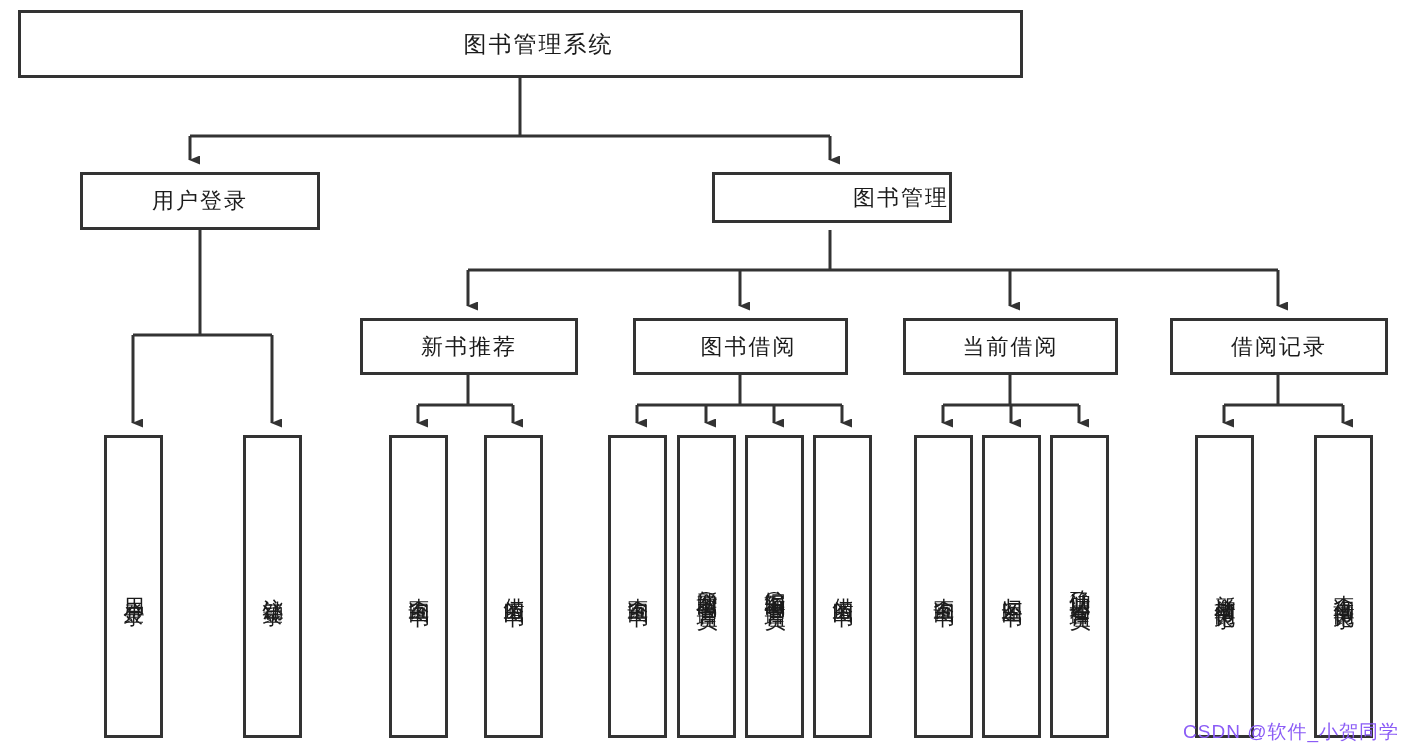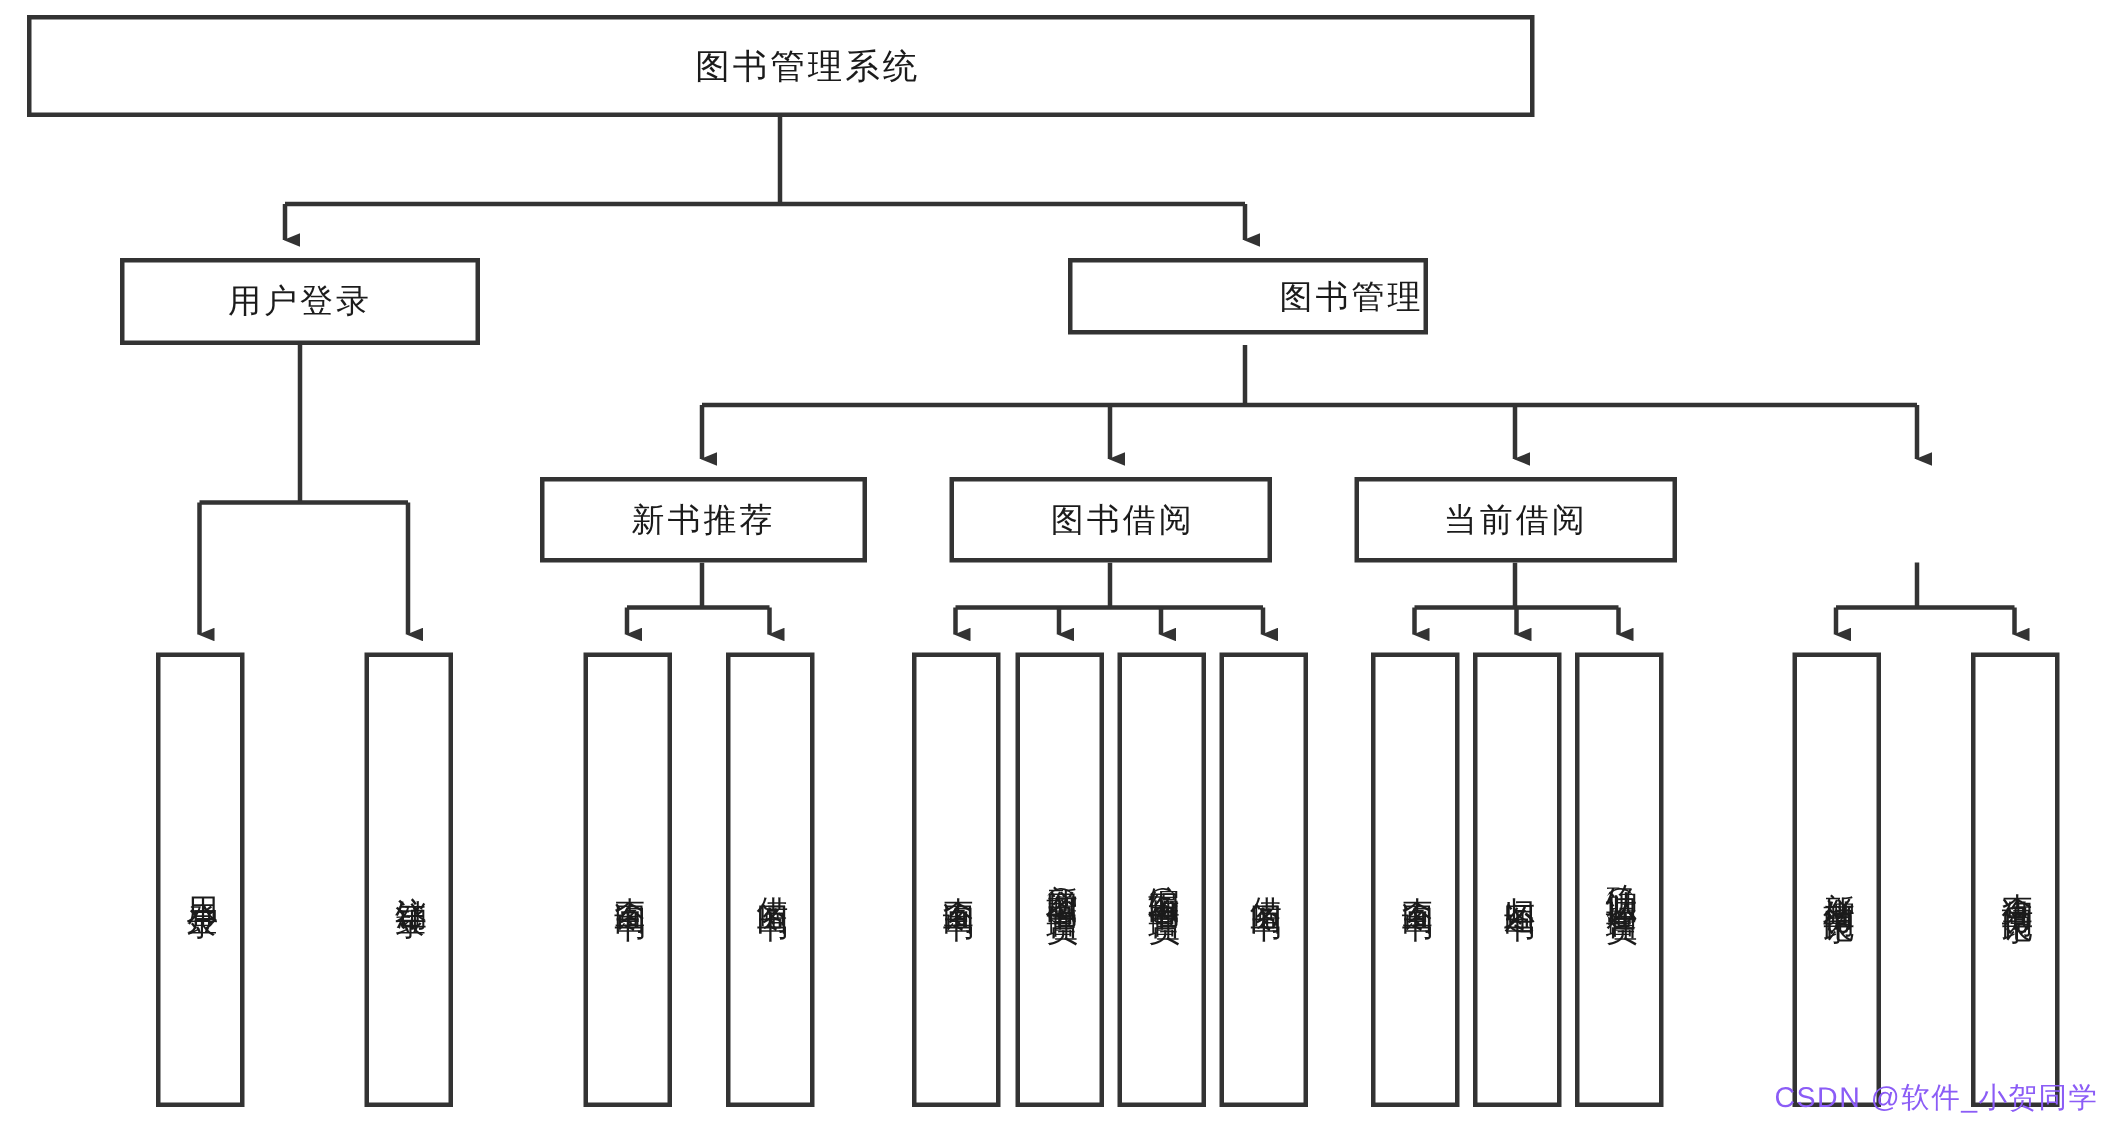--- a/index.html
+++ b/index.html
@@ -138,20 +138,23 @@
   </div>
 
   <div class="node lvl2" style="left:633px;top:318px;width:215px;height:57px;padding-left:16px;">
     <span class="label">图书借阅</span>
   </div>
 
   <div class="node lvl2" style="left:903px;top:318px;width:215px;height:57px;">
     <span class="label">当前借阅</span>
   </div>
 
+  <div class="node lvl2" style="left:1170px;top:318px;width:218px;height:57px;">
+    <span class="label">借阅记录</span>
+  </div>
 
   <div class="node vertical" style="left:104px;top:435px;width:59px;height:303px;">
     <span class="label">用户登录</span>
   </div>
 
   <div class="node vertical" style="left:243px;top:435px;width:59px;height:303px;">
     <span class="label">注销登录</span>
   </div>
 
   <div class="node vertical" style="left:389px;top:435px;width:59px;height:303px;">

